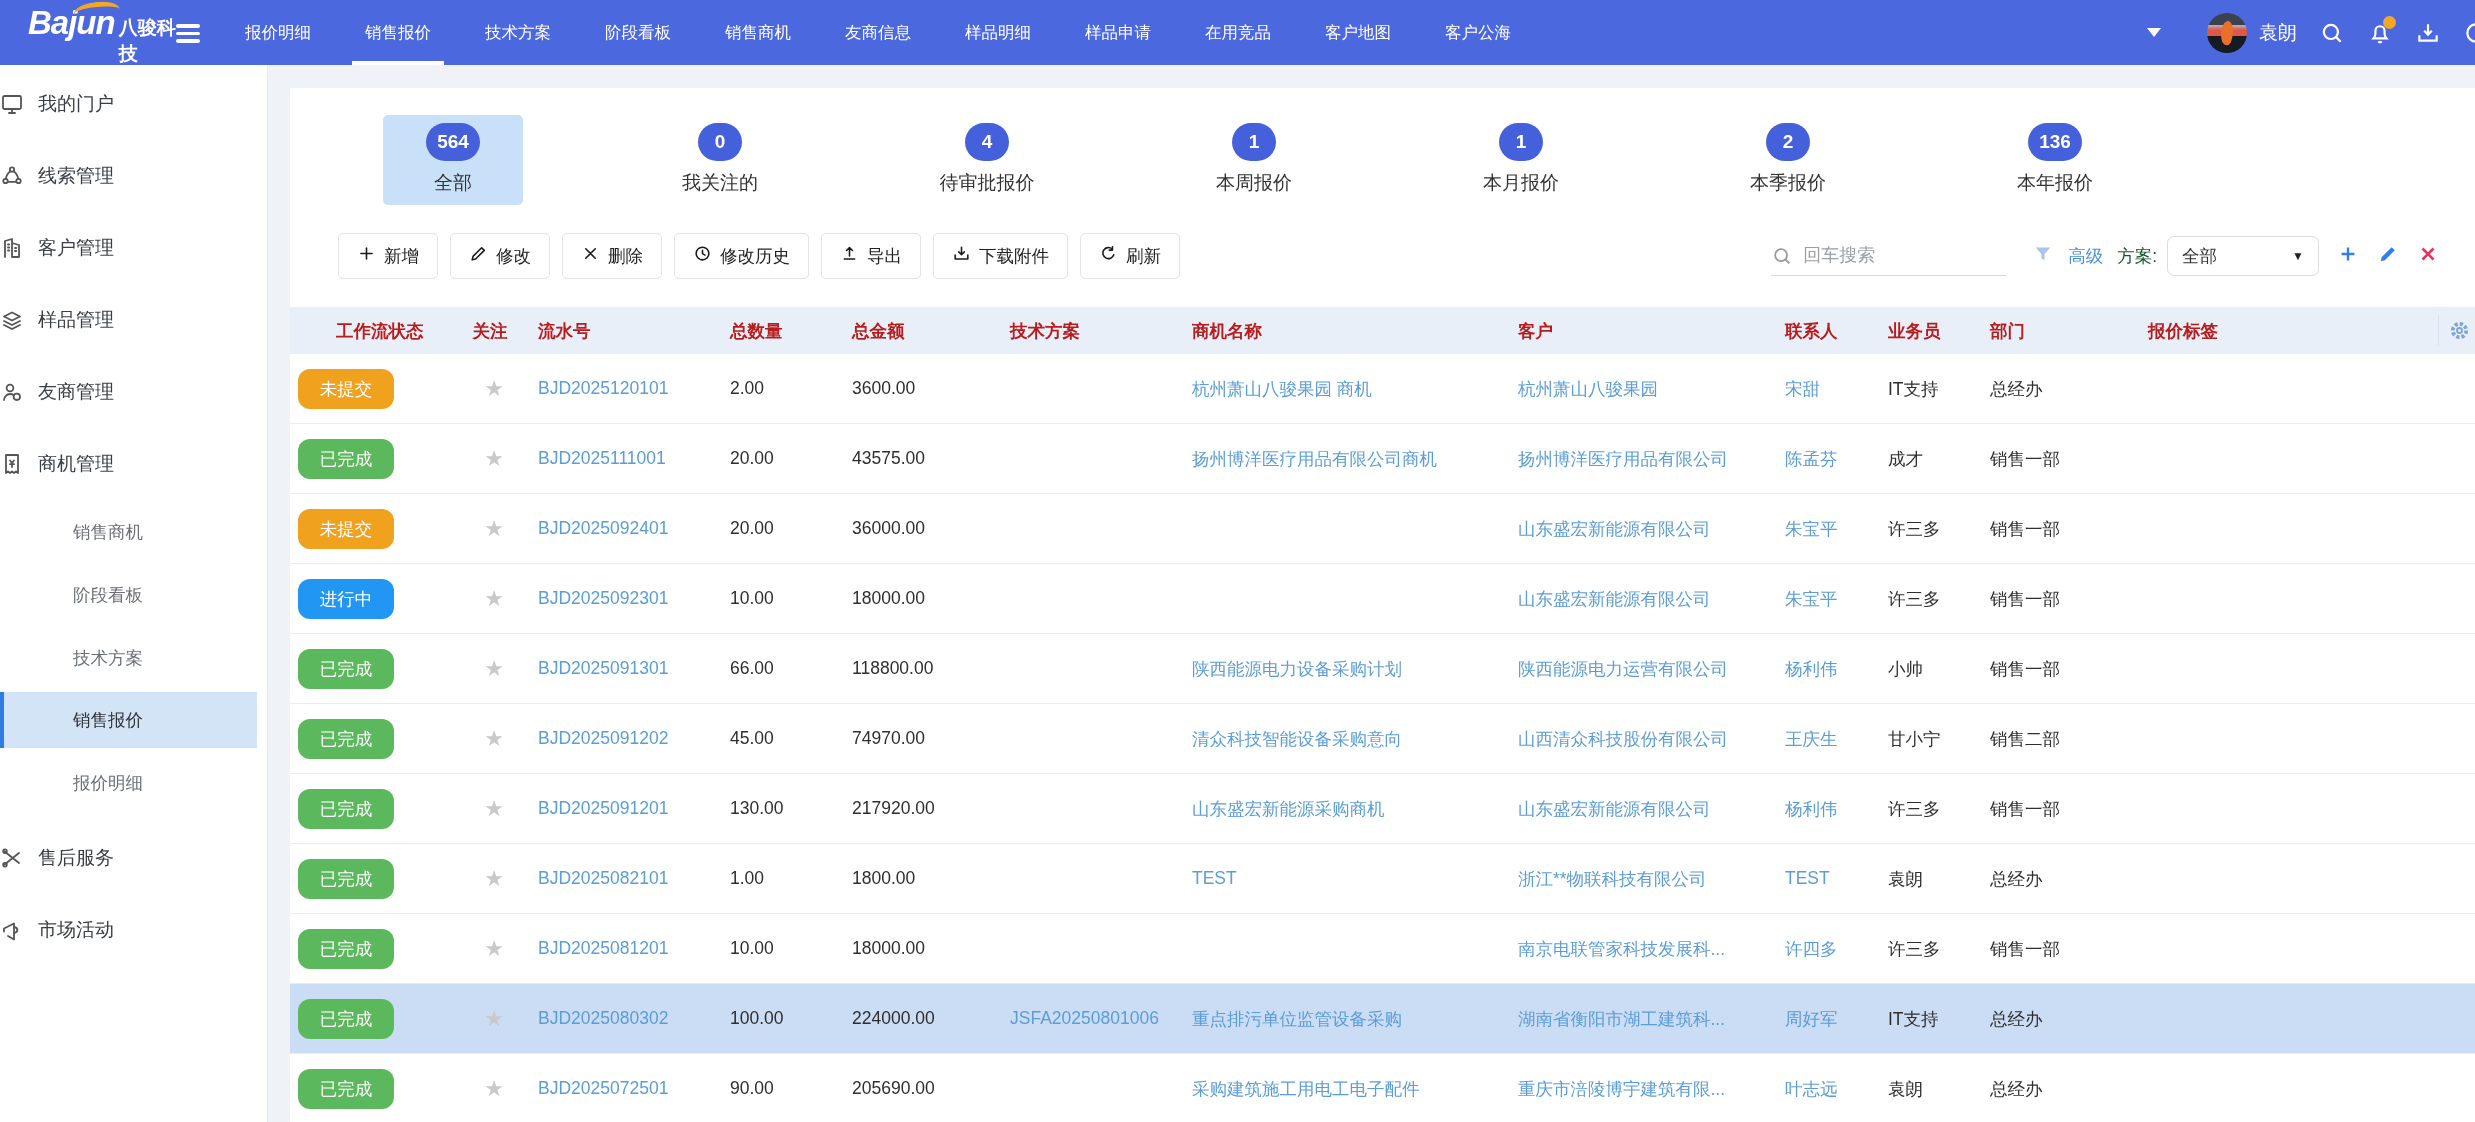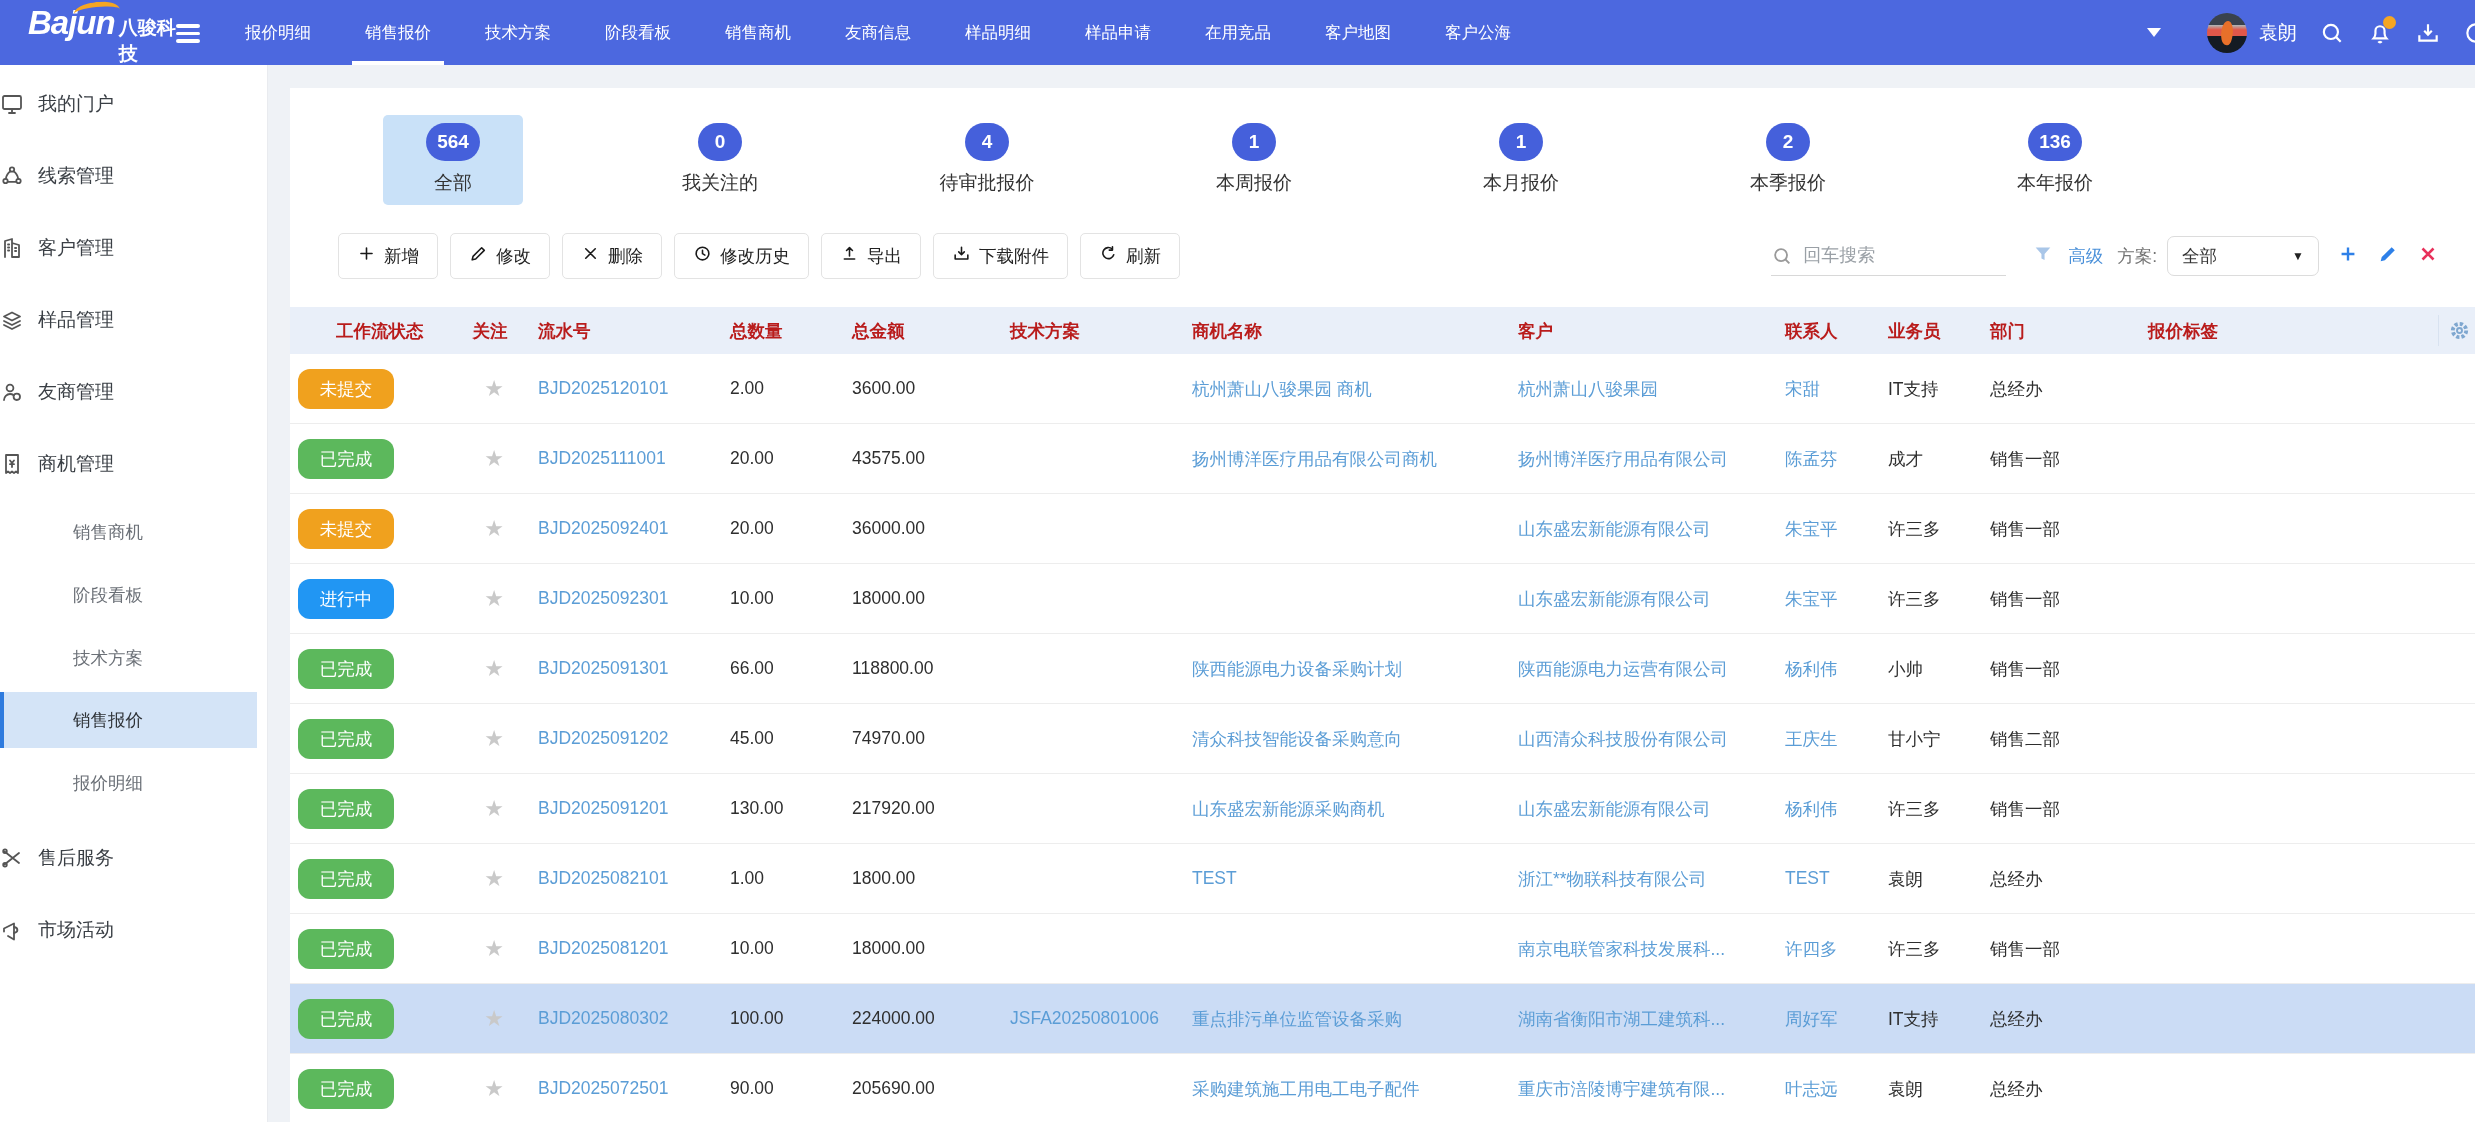--- a/index.html
+++ b/index.html
@@ -56,21 +56,21 @@
   .tbtn{display:inline-flex;align-items:center;height:46px;padding:0 18px;margin-right:12px;background:#fff;border:1px solid #E3E3E3;border-radius:5px;font-size:17.5px;color:#222;cursor:pointer;white-space:nowrap;}
   .tbtn svg{width:19px;height:19px;margin-right:8px;color:#1a1a1a;}
   .searchbar{position:absolute;right:36px;top:0;height:46px;display:flex;align-items:center;}
   .search-wrap{display:flex;align-items:center;border-bottom:1px solid #D8D8D8;height:38px;width:235px;}
   .search-wrap svg{width:22px;height:22px;color:#9a9a9a;margin-right:8px;flex:0 0 22px;}
   .search-input{border:none;outline:none;font-size:18px;color:#333;width:100%;background:transparent;}
   .search-input::placeholder{color:#9aa0a6;}
   .funnel{margin-left:26px;cursor:pointer;}
   .funnel svg{width:22px;height:22px;}
   .adv-link{margin-left:14px;font-size:17.5px;color:#4A90D9;cursor:pointer;white-space:nowrap;}
-  .scheme-label{margin-left:14px;font-size:17.5px;color:#737373;white-space:nowrap;}
+  .scheme-label{margin-left:14px;font-size:17.5px;color:#14532d;white-space:nowrap;}
   .scheme-select{margin-left:10px;width:152px;height:40px;border:1px solid #DCDCDC;border-radius:7px;display:flex;align-items:center;justify-content:space-between;padding:0 14px;font-size:17.5px;color:#333;cursor:pointer;box-sizing:border-box;background:#fff;}
   .scheme-caret{font-size:12px;color:#222;}
   .mini-icon{margin-left:18px;cursor:pointer;}
   .mini-icon svg{width:22px;height:22px;}
   .mini-plus{color:#2E80E8;}
   .mini-edit{color:#2E80E8;}
   .mini-x{color:#E8315B;}
 
   
   .qtable{margin-top:28px;width:100%;border-collapse:collapse;table-layout:fixed;}

